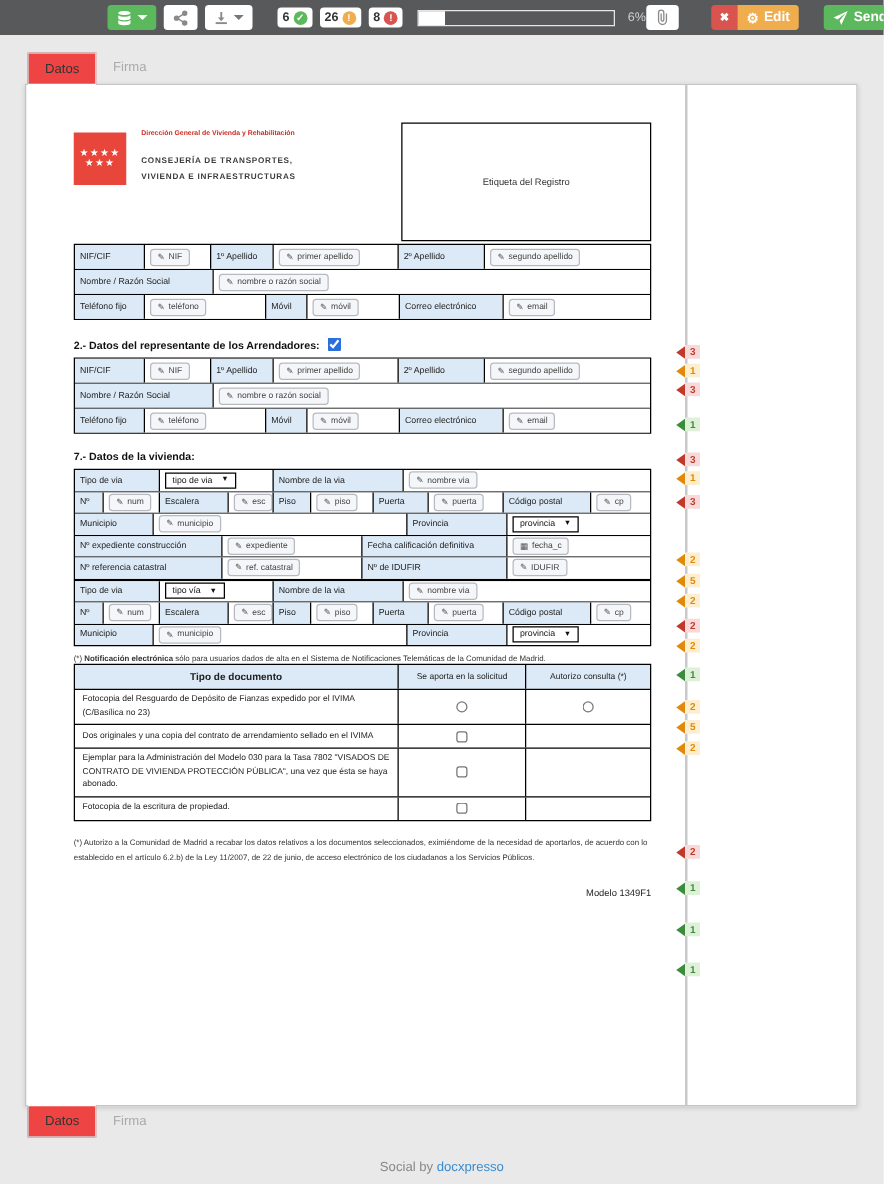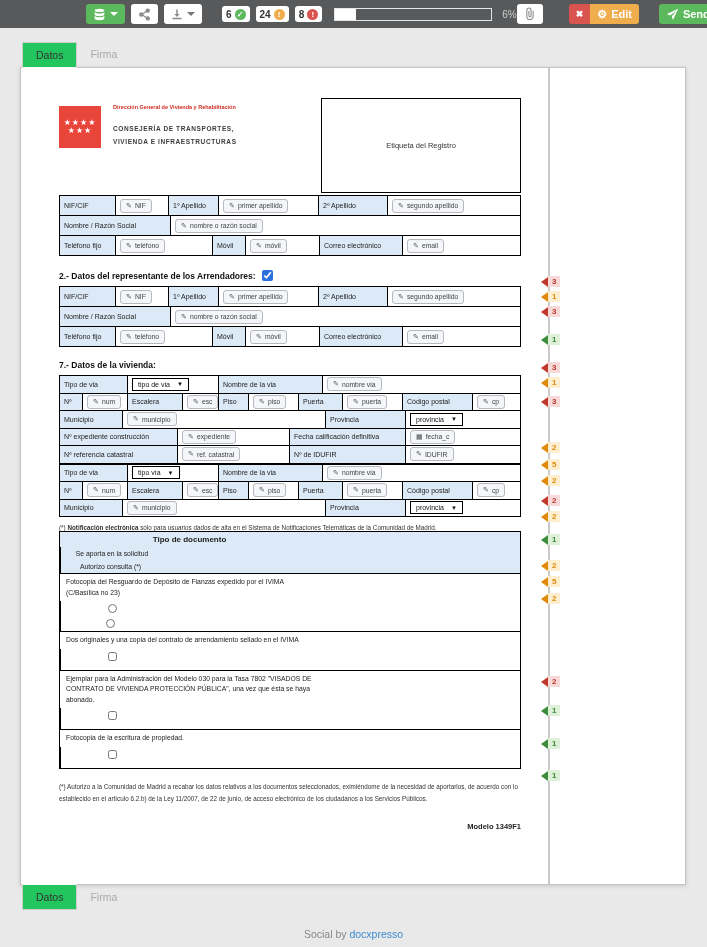--- a/index.html
+++ b/index.html
@@ -23,21 +23,21 @@
   .circ.s { background:#5cb85c; } .circ.w { background:#f0ad4e; } .circ.d { background:#d9534f; }
   .progress { width:158px; height:13px; border:1px solid #e6e6e6; margin-left:6px; }
   .progress .fill { height:100%; width:13%; background:#fff; }
   .ptext { color:#cfcfcf; font-size:10px; margin-left:4px; }
   .gear { font-size:11px; font-style:normal; }
 
   
   .tabbar { display:flex; margin:14px 0 0 22px; position:relative; z-index:2; }
   .tabbar.bottom { margin-top:0; }
   .tab { font-size:10.5px; padding:6px 13px; color:#aaa; cursor:pointer; }
-  .tab.active { background:#22c55e; border:1px solid #ccc; color:#333;text-align:right; }
+  .tab.active { background:#ef4444; border:1px solid #ccc; color:#333;text-align:right; }
   .tabbar.top .tab.active { border-bottom:1px solid #fff; margin-bottom:-1px; }
   .tabbar.bottom .tab.active { border-top:1px solid #fff; margin-top:-1px; }
 
   
   .doc { position:relative; margin:0 20px; width:666px; min-height:818px; background:#fff; border:1px solid #c5c5c5; box-shadow:0 1px 4px rgba(0,0,0,.15); }
   .gutter-line { position:absolute; top:0; bottom:0; left:527px; width:2px; background:#c9c9c9; }
   .content { padding:30px 0 0 38px; width:500px; }
 
   
   .dhead { display:flex; justify-content:space-between; min-height:97px; }
@@ -68,32 +68,32 @@
   .ic { background:#fff; }
   .fbtn { display:inline-flex; align-items:center; gap:3px; background:#f4f6f9; border:1px solid #b6bac0; border-radius:3px; color:#444; font-size:6.8px; padding:2px 5px; cursor:pointer; font-family:"Liberation Sans",sans-serif; }
   .fbtn i { font-style:normal; font-size:7px; color:#555; }
   .selbox { display:inline-flex; align-items:center; gap:7px; background:#fff; border:1px solid #000; font-size:7px; color:#111; padding:2px 5px; cursor:pointer; }
   .selbox b { font-size:6px; }
   .chk { width:11px; height:11px; accent-color:#2a6fdb; cursor:pointer; }
   .note { font-size:6.3px; color:#333; margin-top:7px; width:462px; }
 
   
   .dtable { width:462px; border:1px solid #000; font-size:6.8px; }
-  .dtable .trow { min-height:19px;flex-direction:column; }
+  .dtable .trow { min-height:19px; }
   .dcell { padding:3px 6px; display:flex; align-items:center; }
   .dcell + .dcell { border-left:1px solid #000; }
   .dhead-row { background:#dce9f6; }
   .dhead-row .dcell { justify-content:center; text-align:center; }
   .col1 { width:259px; } .col2 { width:103px; justify-content:center; } .col3 { width:100px; justify-content:center; }
   .dhead-row .col1 { font-weight:bold; font-size:8px; }
   .doc-text { line-height:1.55; white-space:normal; }
   .rb, .cb { width:9px; height:9px; cursor:pointer; }
 
   .footnote { font-size:6.3px; color:#333; line-height:2; margin-top:12px; width:472px; }
-  .modelo { font-size:7.5px; color:#222; text-align:right; width:462px; margin-top:16px;font-weight:bold; }
+  .modelo { font-size:7.5px; color:#222; text-align:right; width:462px; margin-top:16px; }
 
   
   .marker { position:absolute; left:520px; display:flex; align-items:center; height:13px; cursor:pointer; }
   .marker .arr { width:0; height:0; border-top:5px solid transparent; border-bottom:5px solid transparent; border-right:7px solid; display:inline-block; }
   .marker .num { font-size:8px; font-weight:bold; padding:1px 4px; }
   .marker.d .arr { border-right-color:#c0392b; } .marker.d .num { background:#f8d9d9; color:#c0392b; }
   .marker.w .arr { border-right-color:#e0890b; } .marker.w .num { background:#fdeecf; color:#e0890b; }
   .marker.s .arr { border-right-color:#3d8b3d; } .marker.s .num { background:#def0d8; color:#3d8b3d; }
 
   .powered { text-align:center; font-size:10.5px; color:#888; margin:18px 0 14px; }
@@ -127,21 +127,21 @@
           <rect x="2" y="13" width="12" height="2" fill="#8a8a8a"></rect>
         </svg>
       <i class="caret dark"></i>
     </button>
     <span style="width:8px"></span>
     <span class="badge-pill">
       <b>6</b>
       <i class="circ s">✓</i>
     </span>
     <span class="badge-pill">
-      <b>24</b>
+      <b>26</b>
       <i class="circ w">!</i>
     </span>
     <span class="badge-pill">
       <b>8</b>
       <i class="circ d">!</i>
     </span>
     <div class="progress">
         <div class="fill"></div>
       </div>
     <span class="ptext">6%</span>

